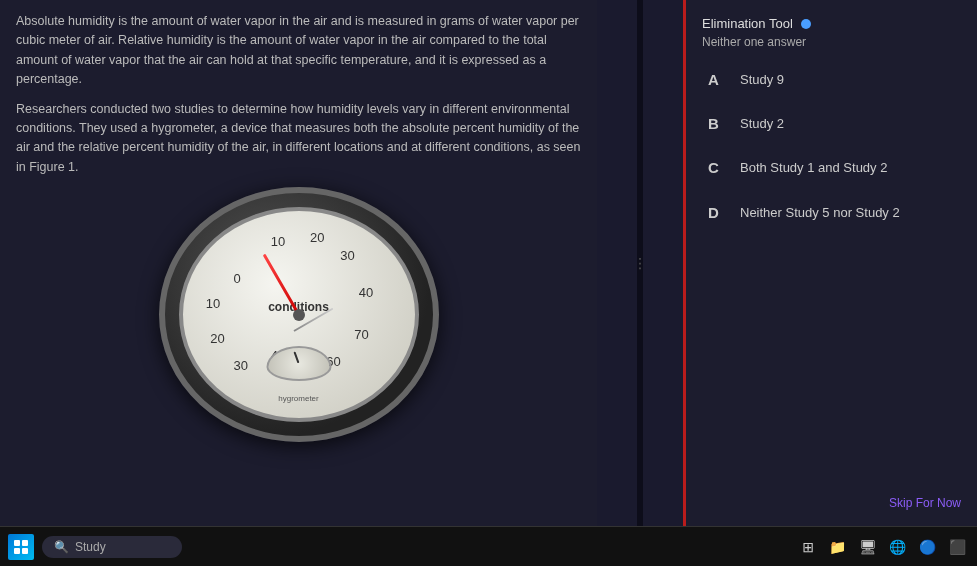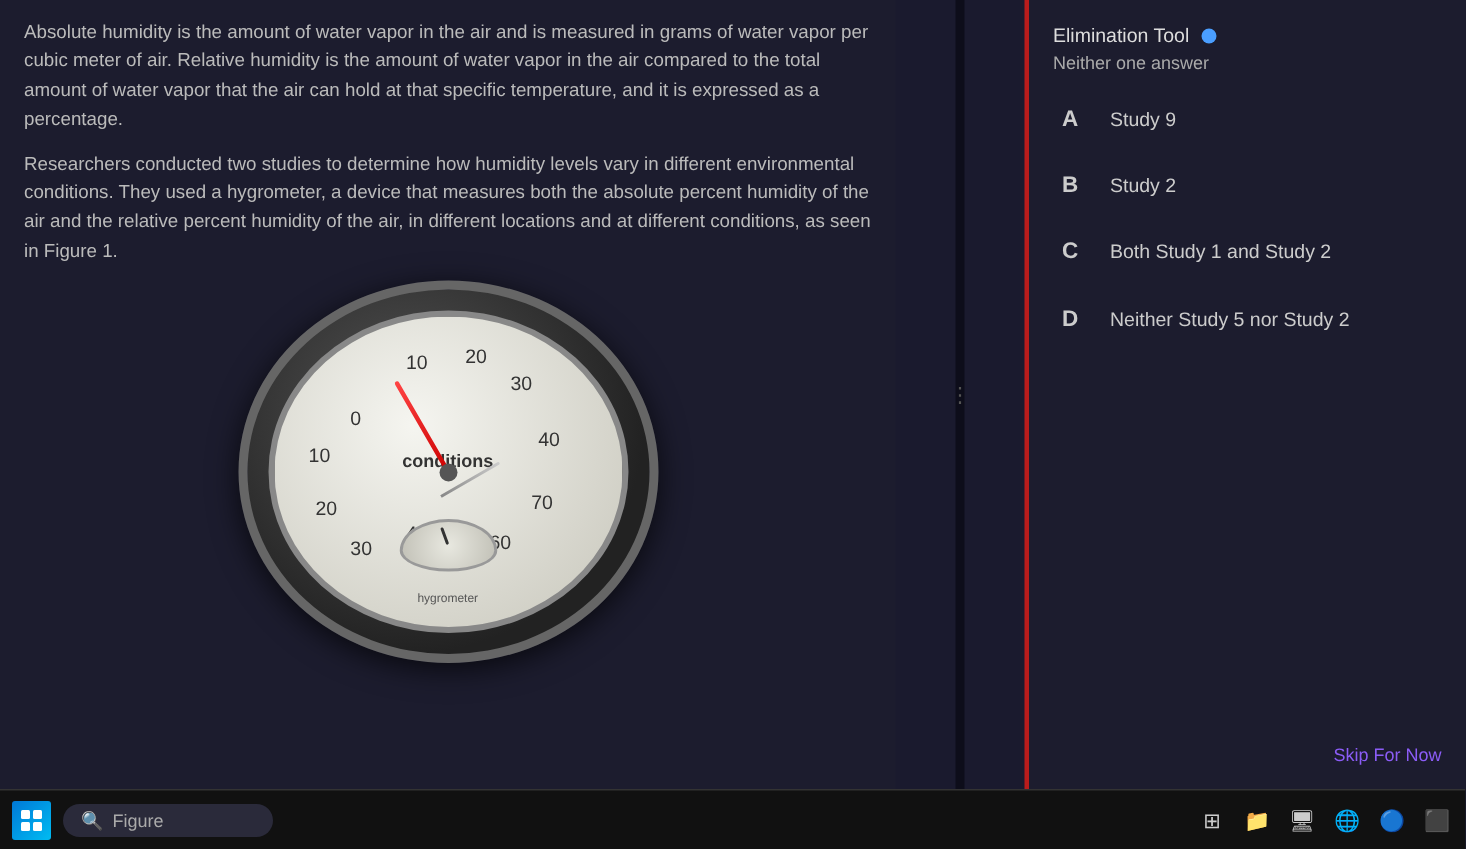--- a/index.html
+++ b/index.html
@@ -431,21 +431,21 @@
     <div class="win-grid">
       <div class="win-cell"></div>
       <div class="win-cell"></div>
       <div class="win-cell"></div>
       <div class="win-cell"></div>
     </div>
   </div>
 
   <div class="taskbar-search">
     <span class="search-icon-tb">🔍</span>
-    <span class="search-text-tb">Figure</span>
+    <span class="search-text-tb">Study</span>
   </div>
 
   <div class="taskbar-spacer"></div>
 
   <div class="taskbar-icons">
     <div class="tb-icon">⊞</div>
     <div class="tb-icon folder">📁</div>
     <div class="tb-icon">🖥</div>
     <div class="tb-icon edge">🌐</div>
     <div class="tb-icon">🔵</div>

